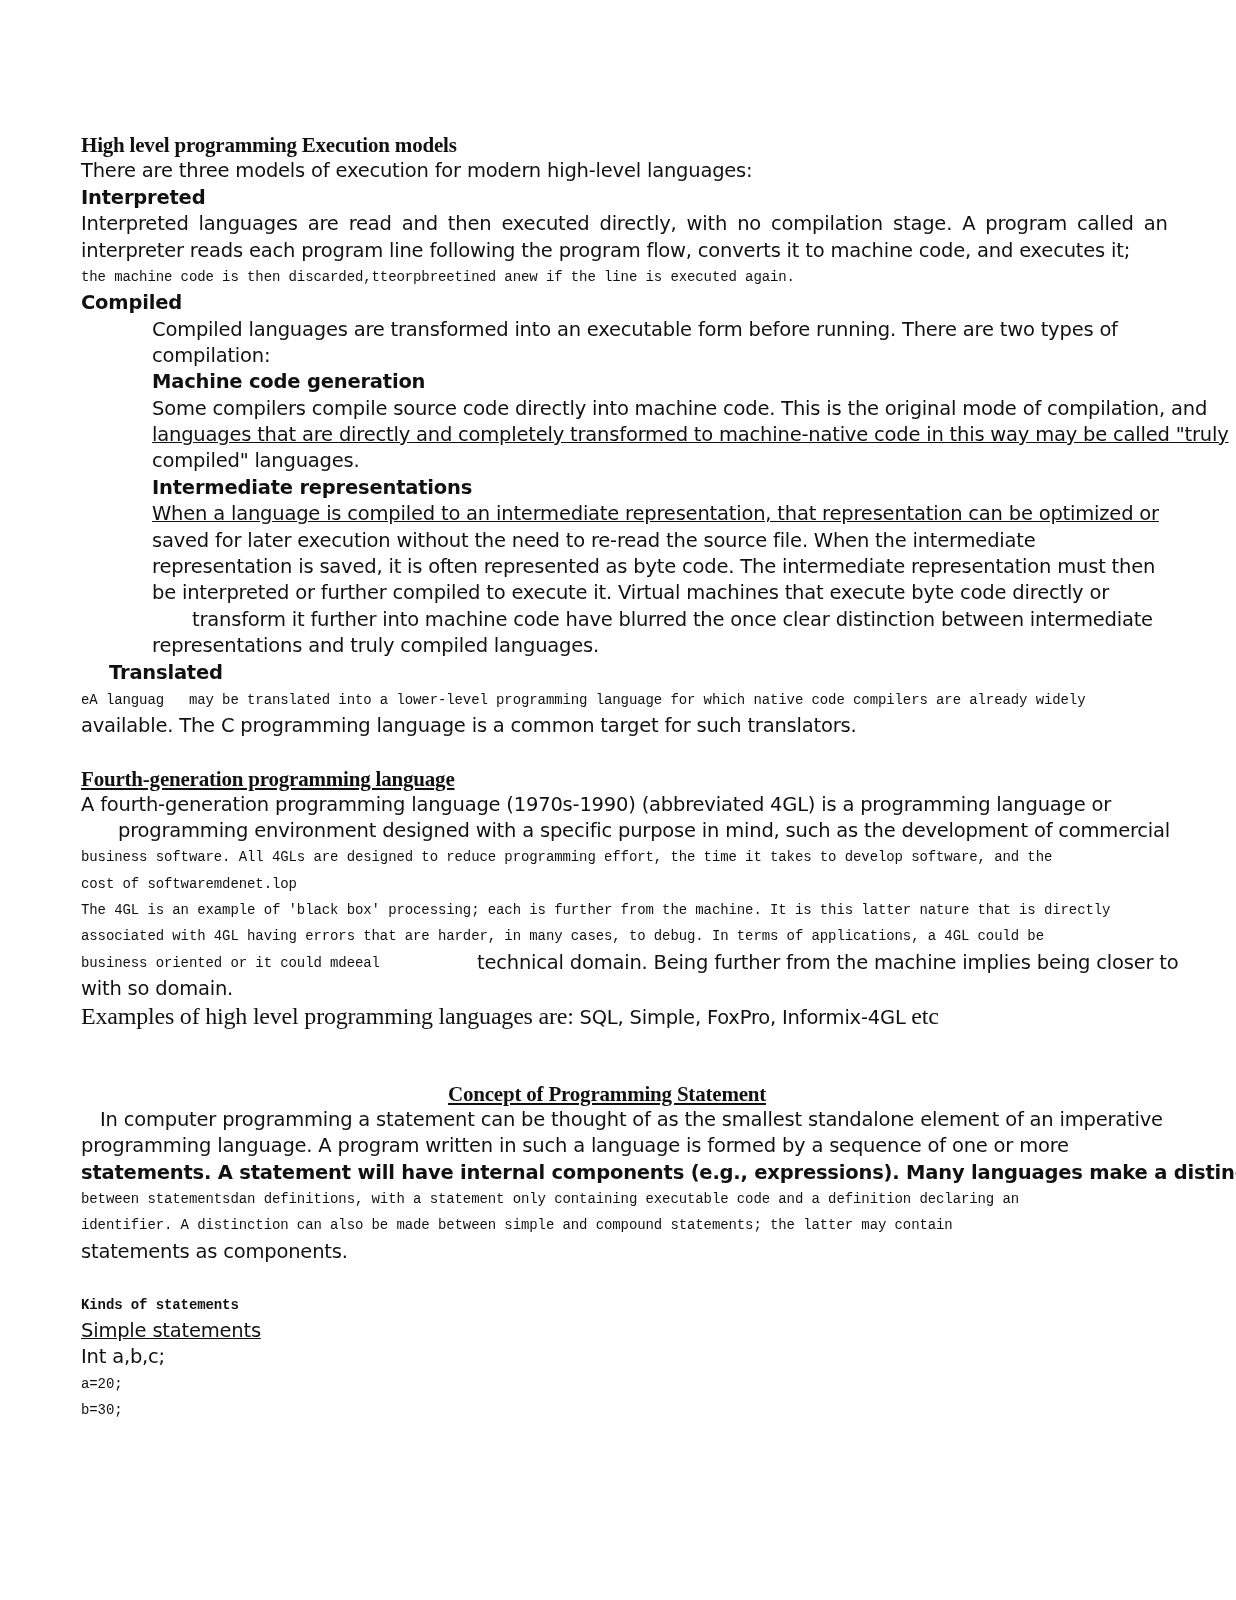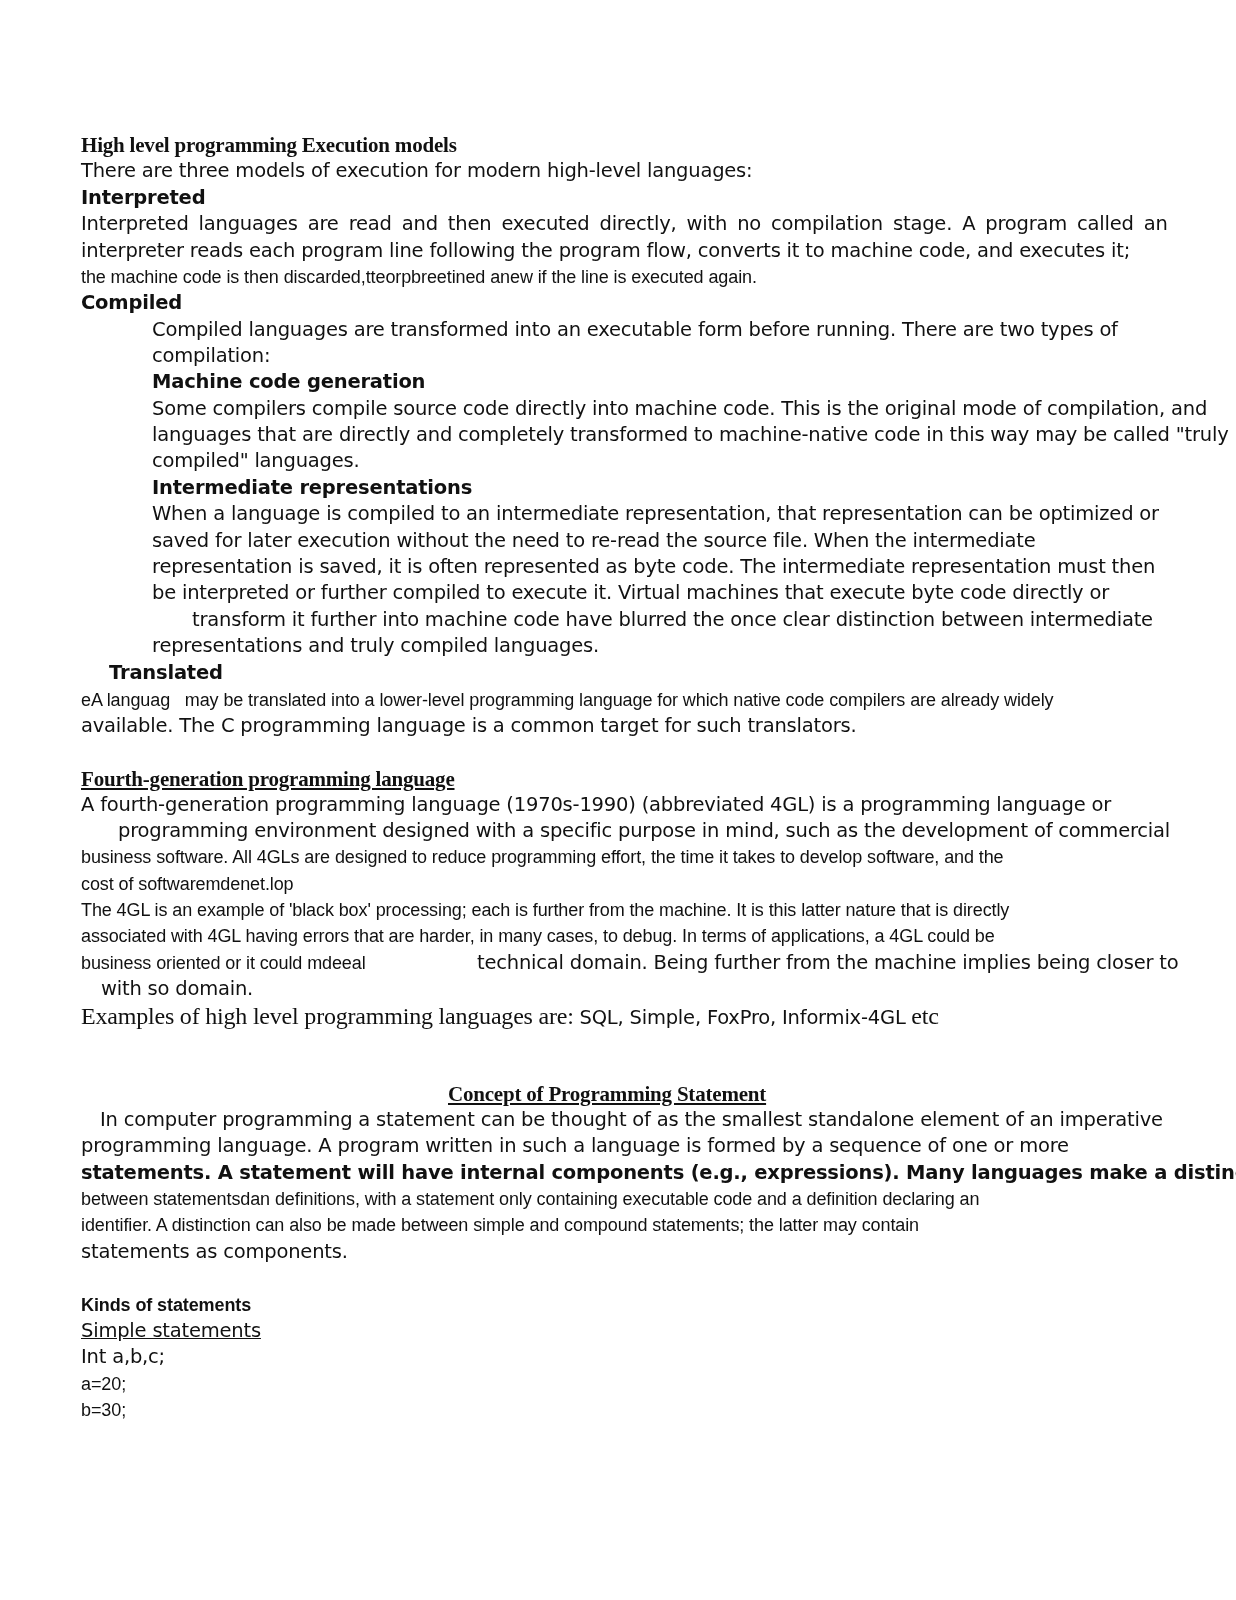--- a/index.html
+++ b/index.html
@@ -5,21 +5,21 @@
     html, body { margin: 0; padding: 0; background: #ffffff; }
     body {
       width: 1236px; height: 1600px; position: relative; overflow: hidden;
       color: #111111;
       font-family: "DejaVu Sans", sans-serif;
     }
     .page { position: absolute; left: 81px; top: 132px; width: 1120px; }
     .line { position: absolute; left: 0; white-space: nowrap; font-size: 19.5px; line-height: 26px; letter-spacing: -0.2px; }
     .serif-bold { font-family: "Liberation Serif", serif; font-weight: bold; font-size: 21px; }
     .serif { font-family: "Liberation Serif", serif; font-size: 24px; }
-    .narrow { font-family: Liberation Sans, sans-serif; font-size: 18px; letter-spacing: -0.1px; }
+    .narrow { font-family: Liberation Mono, monospace; font-size: 14px; letter-spacing: -0.1px; }
     .bold { font-weight: bold; }
     .ul { text-decoration: underline; }
     .indent { left: 71px; }
     .center { left: 367px; }
   </style>
 </head>
 <body>
 
 <div class="page">
 
@@ -30,45 +30,45 @@
   <div class="line" style="top:79px; word-spacing:4px;">Interpreted languages are read and then executed directly, with no compilation stage. A program called an</div>
   <div class="line" style="top:106px;">interpreter reads each program line following the program flow, converts it to machine code, and executes it;</div>
   <div class="line narrow" style="top:132px;">the machine code is then discarded,tteorpbreetined anew if the line is executed again.</div>
 
   <div class="line bold" style="top:158px;">Compiled</div>
   <div class="line indent" style="top:185px;">Compiled languages are transformed into an executable form before running. There are two types of</div>
   <div class="line indent" style="top:211px;">compilation:</div>
 
   <div class="line indent bold" style="top:237px;">Machine code generation</div>
   <div class="line indent" style="top:264px;">Some compilers compile source code directly into machine code. This is the original mode of compilation, and</div>
-  <div class="line indent" style="top:290px;">languages that are directly and completely transformed to machine-native code in this way may be called "truly</div>
+  <div class="line indent" style="top:290px;text-decoration:underline;">languages that are directly and completely transformed to machine-native code in this way may be called "truly</div>
   <div class="line indent" style="top:316px;">compiled" languages.</div>
 
   <div class="line indent bold" style="top:343px;">Intermediate representations</div>
-  <div class="line indent" style="top:369px;">When a language is compiled to an intermediate representation, that representation can be optimized or</div>
+  <div class="line indent" style="top:369px;text-decoration:underline;">When a language is compiled to an intermediate representation, that representation can be optimized or</div>
   <div class="line indent" style="top:396px;">saved for later execution without the need to re-read the source file. When the intermediate</div>
   <div class="line indent" style="top:422px;">representation is saved, it is often represented as byte code. The intermediate representation must then</div>
   <div class="line indent" style="top:448px;">be interpreted or further compiled to execute it. Virtual machines that execute byte code directly or</div>
   <div class="line indent" style="top:475px;margin-left:40px;">transform it further into machine code have blurred the once clear distinction between intermediate</div>
   <div class="line indent" style="top:501px;">representations and truly compiled languages.</div>
 
   <div class="line bold" style="top:528px;margin-left:28px;">Translated</div>
   <div class="line narrow" style="top:555px; white-space:pre;">eA languag   may be translated into a lower-level programming language for which native code compilers are already widely</div>
   <div class="line" style="top:581px;">available. The C programming language is a common target for such translators.</div>
 
   <div class="line serif-bold ul" style="top:634px;">Fourth-generation programming language</div>
   <div class="line" style="top:660px;">A fourth-generation programming language (1970s-1990) (abbreviated 4GL) is a programming language or</div>
   <div class="line" style="top:686px;margin-left:37px;">programming environment designed with a specific purpose in mind, such as the development of commercial</div>
   <div class="line narrow" style="top:712px;">business software. All 4GLs are designed to reduce programming effort, the time it takes to develop software, and the</div>
   <div class="line narrow" style="top:739px;">cost of softwaremdenet.lop</div>
   <div class="line narrow" style="top:765px;">The 4GL is an example of 'black box' processing; each is further from the machine. It is this latter nature that is directly</div>
   <div class="line narrow" style="top:791px;">associated with 4GL having errors that are harder, in many cases, to debug. In terms of applications, a 4GL could be</div>
   <div class="line narrow" style="top:818px;">business oriented or it could mdeeal</div>
   <div class="line" style="top:818px; left:396px;">technical domain. Being further from the machine implies being closer to</div>
-  <div class="line" style="top:844px;margin-left:20px;">with so domain.</div>
+  <div class="line" style="top:844px;">with so domain.</div>
   <div class="line" style="top:871px;">
     <span class="serif">Examples of high level programming languages are: </span><span>SQL, Simple, FoxPro, Informix-4GL</span><span class="serif"> etc</span>
   </div>
 
   <div class="line serif-bold ul center" style="top:949px;">Concept of Programming Statement</div>
   <div class="line" style="top:975px;margin-left:19px;">In computer programming a statement can be thought of as the smallest standalone element of an imperative</div>
   <div class="line" style="top:1001px;">programming language. A program written in such a language is formed by a sequence of one or more</div>
   <div class="line" style="top:1028px;font-weight:bold;">statements. A statement will have internal components (e.g., expressions). Many languages make a distinction</div>
   <div class="line narrow" style="top:1054px;">between statementsdan definitions, with a statement only containing executable code and a definition declaring an</div>
   <div class="line narrow" style="top:1080px;">identifier. A distinction can also be made between simple and compound statements; the latter may contain</div>

